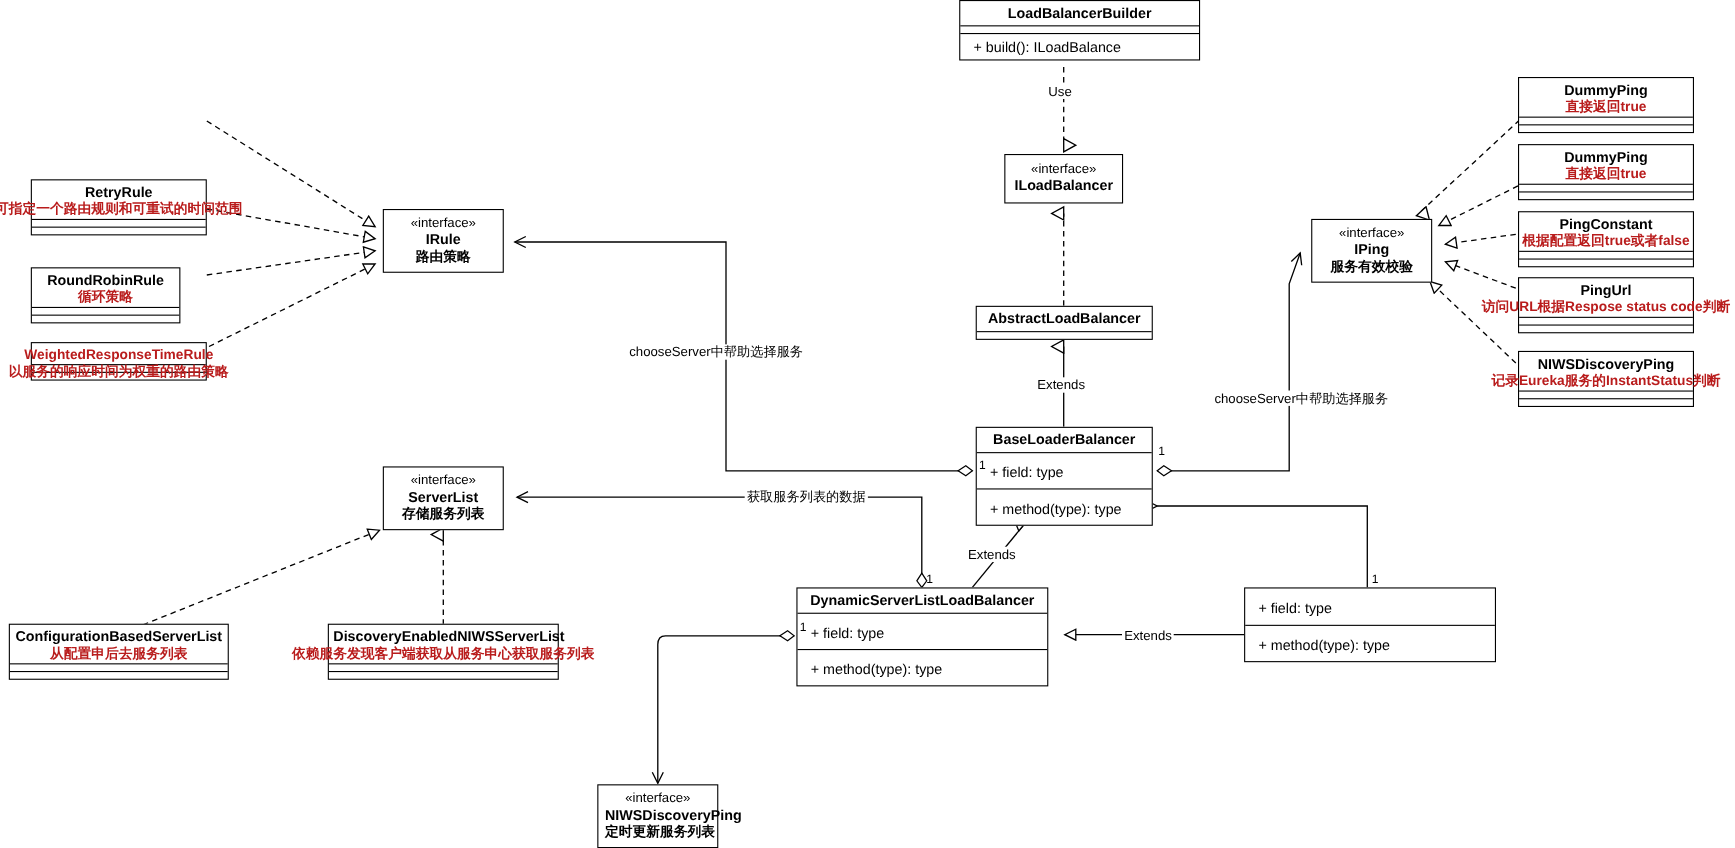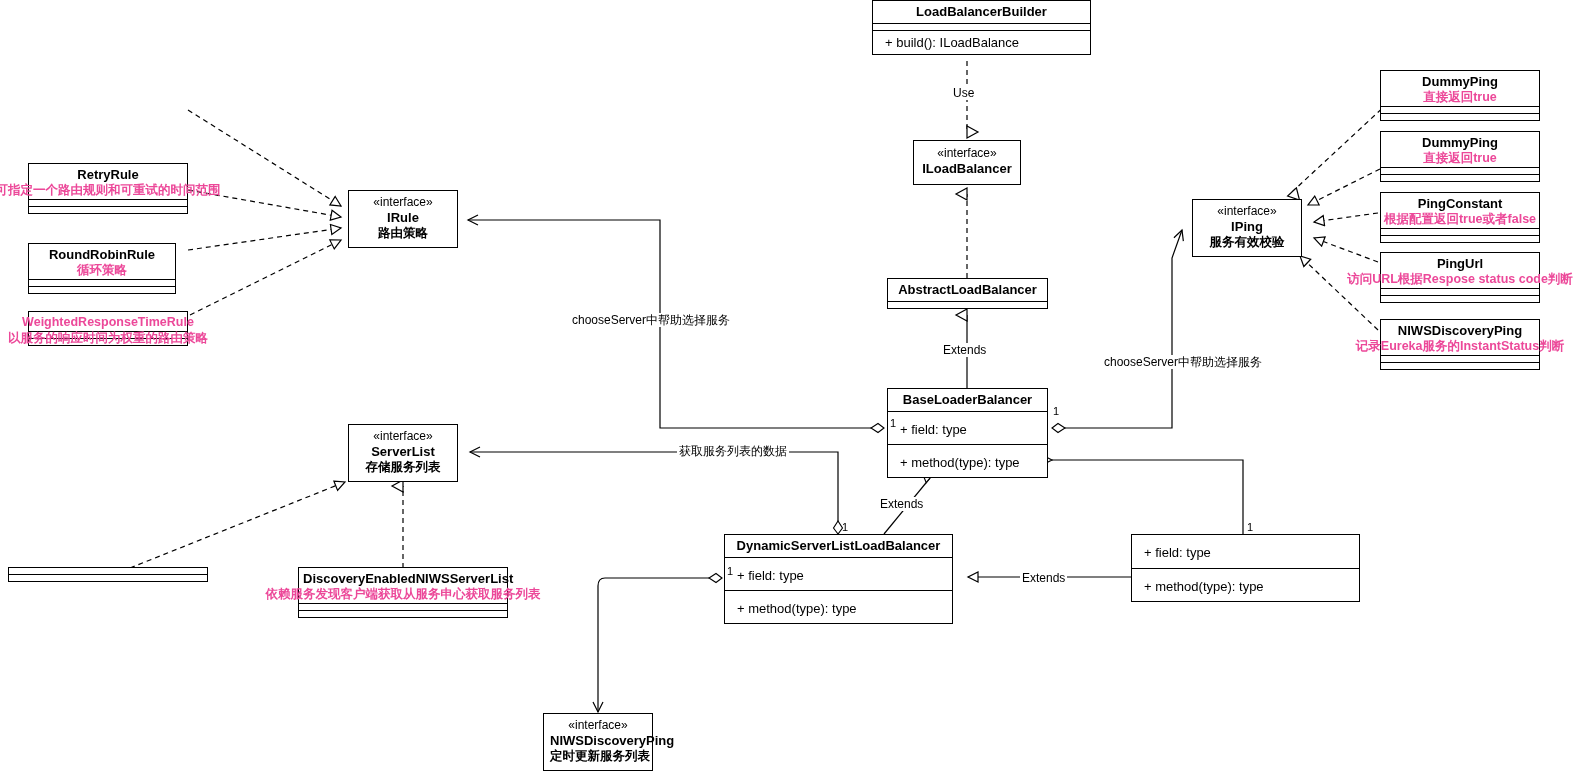--- a/index.html
+++ b/index.html
@@ -59,21 +59,21 @@
     white-space: nowrap;
   }
   .cn-overflow {
     position: absolute;
     left: 50%;
     transform: translateX(-50%);
     white-space: nowrap;
     font-size: 12.5px;
     line-height: 15px;
     font-weight: bold;
-    color: #ec4899;
+    color: #b91c1c;
   }
   .memberline {
     font-size: 13px;
     line-height: 17px;
     text-align: left;
     color: #000;
     white-space: nowrap;
     padding-left: 6px;
   }
   .thin {
@@ -239,21 +239,21 @@
   <div class="uml" style="left:28px; top:163px; width:160px;">
     <div class="sec" style="padding:3px 4px 0;">
       <div class="title">RetryRule</div>
       <div class="cn-overflow" style="top:19px;">可指定一个路由规则和可重试的时间范围</div>
       <div style="height:16px;"></div>
     </div>
     <div class="sec thin"></div>
     <div class="sec thin"></div>
   </div>
 
-  <div class="uml" style="left:28px; top:243px; width:148px;">
+  <div class="uml" style="left:28px; top:243px; width:136px;">
     <div class="sec" style="padding:3px 4px 0;">
       <div class="title">RoundRobinRule</div>
       <div class="cn-overflow" style="top:19px;">循环策略</div>
       <div style="height:16px;"></div>
     </div>
     <div class="sec thin"></div>
     <div class="sec thin"></div>
   </div>
 
   <div class="uml" style="left:28px; top:311px; width:160px;">
@@ -326,20 +326,25 @@
 
   <div class="uml" style="left:348px; top:424px; width:110px;">
     <div class="sec" style="padding:4px 6px 6px;">
       <div class="stereo">«interface»</div>
       <div class="title">ServerList</div>
       <div class="cn">存储服务列表</div>
     </div>
   </div>
 
   <div class="uml" style="left:8px; top:567px; width:200px;">
+    <div class="sec" style="padding:3px 4px 0;">
+      <div class="title">ConfigurationBasedServerList</div>
+      <div class="cn-overflow" style="top:19px;">从配置申后去服务列表</div>
+      <div style="height:16px;"></div>
+    </div>
     <div class="sec thin"></div>
     <div class="sec thin"></div>
   </div>
 
   <div class="uml" style="left:298px; top:567px; width:210px;">
     <div class="sec" style="padding:3px 4px 0;">
       <div class="title">DiscoveryEnabledNIWSServerList</div>
       <div class="cn-overflow" style="top:19px;">依赖服务发现客户端获取从服务申心获取服务列表</div>
       <div style="height:16px;"></div>
     </div>
@@ -348,21 +353,21 @@
   </div>
 
   <div class="uml" style="left:543px; top:713px; width:110px;">
     <div class="sec" style="padding:4px 6px 6px;">
       <div class="stereo">«interface»</div>
       <div class="title">NIWSDiscoveryPing</div>
       <div class="cn">定时更新服务列表</div>
     </div>
   </div>
 
-  <span class="edge-label" style="left:951px; top:86px;">Use</span>
+  <span class="edge-label" style="left:951px; top:76px;">Use</span>
   <span class="edge-label" style="left:941px; top:343px;">Extends</span>
   <span class="edge-label" style="left:878px; top:497px;">Extends</span>
   <span class="edge-label" style="left:1020px; top:571px;">Extends</span>
   <span class="edge-label" style="left:570px; top:313px;">chooseServer中帮助选择服务</span>
   <span class="edge-label" style="left:1102px; top:355px;">chooseServer中帮助选择服务</span>
   <span class="edge-label" style="left:677px; top:444px;">获取服务列表的数据</span>
 
 </div>
 
 </body></html>

